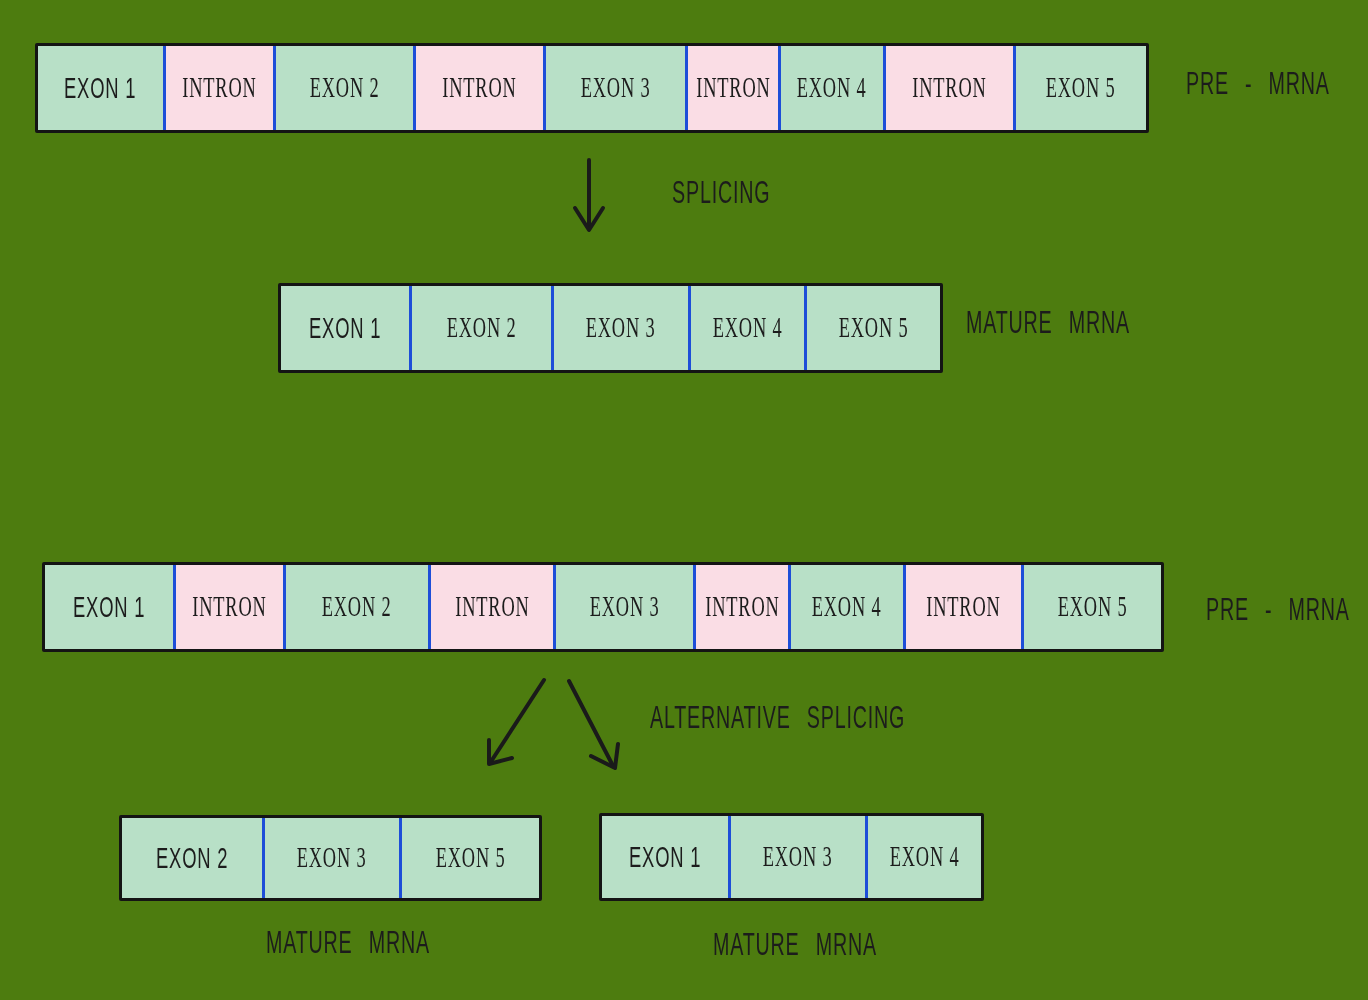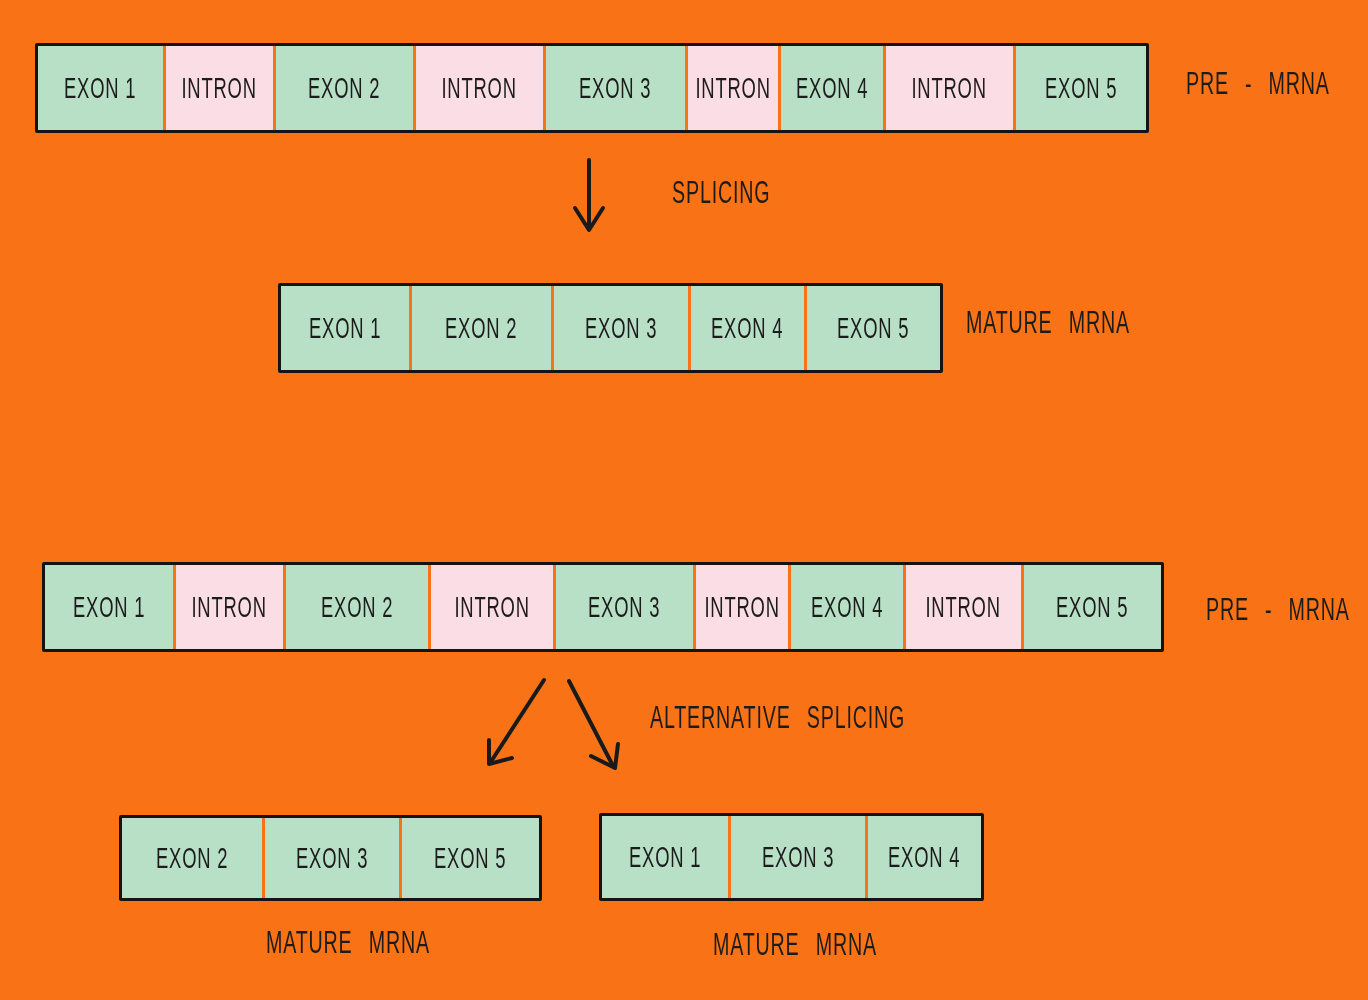--- a/index.html
+++ b/index.html
@@ -5,40 +5,41 @@
   html, body {
     margin: 0;
     padding: 0;
     background: #ffffff;
     font-family: "Liberation Sans", sans-serif;
   }
   #canvas {
     position: relative;
     width: 1368px;
     height: 1000px;
-    background: #f97316;
+    background: #4d7c0f;
     overflow: hidden;
   }
   .bar {
     position: absolute;
     display: flex;
     border: 3px solid #141414;
     border-radius: 2px;
     background: #ffffff;
     box-sizing: content-box;
   }
   .segment {
     display: flex;
     align-items: center;
     justify-content: center;
     box-sizing: border-box;
     height: 100%;
   }
   .segment + .segment {
-    border-left: 3px solid #f97316;
+    border-left: 3px solid #1d4ed8;
+    font-family: Liberation Serif, serif;
   }
   .segment span {
     display: inline-block;
     color: #1c1c1c;
     font-size: 23px;
     white-space: nowrap;
     letter-spacing: 1px;
     transform: scale(0.80, 1.30);
   }
   .diagram-label {

